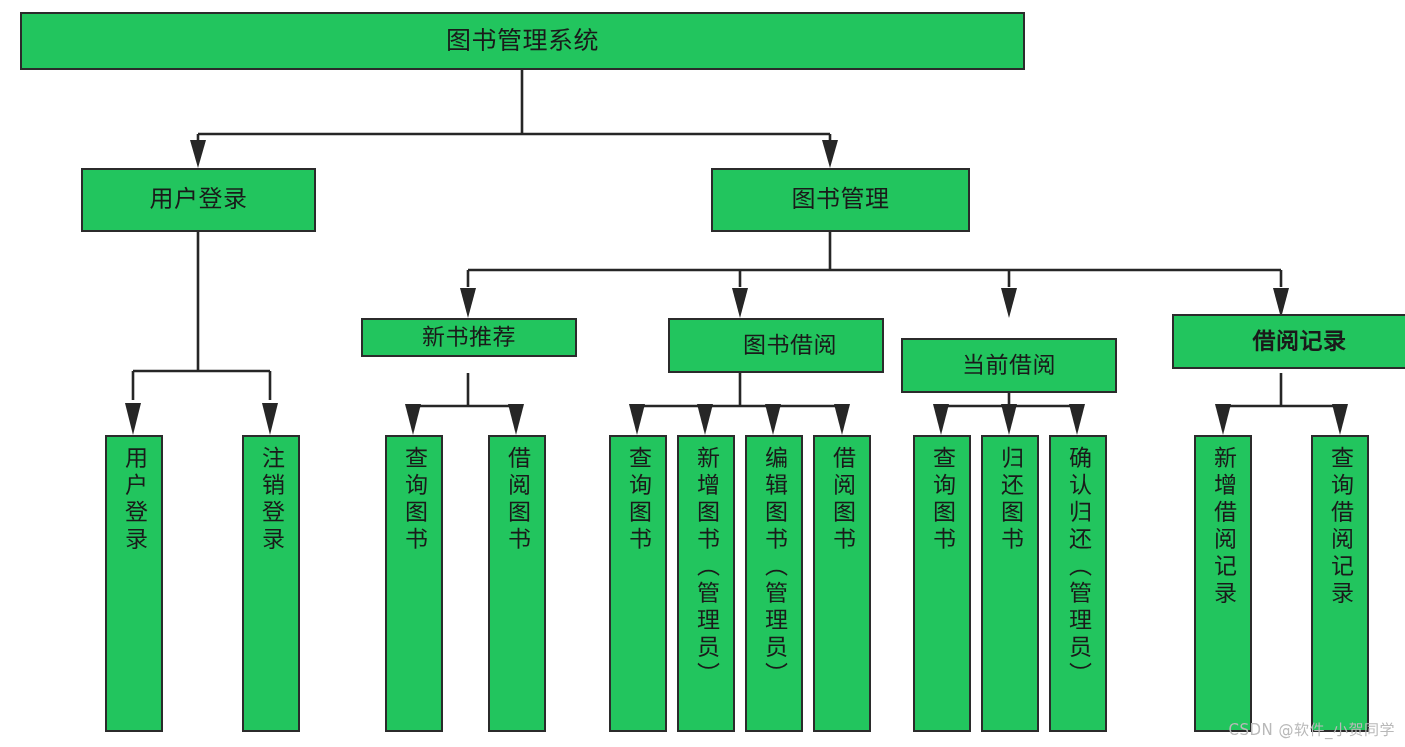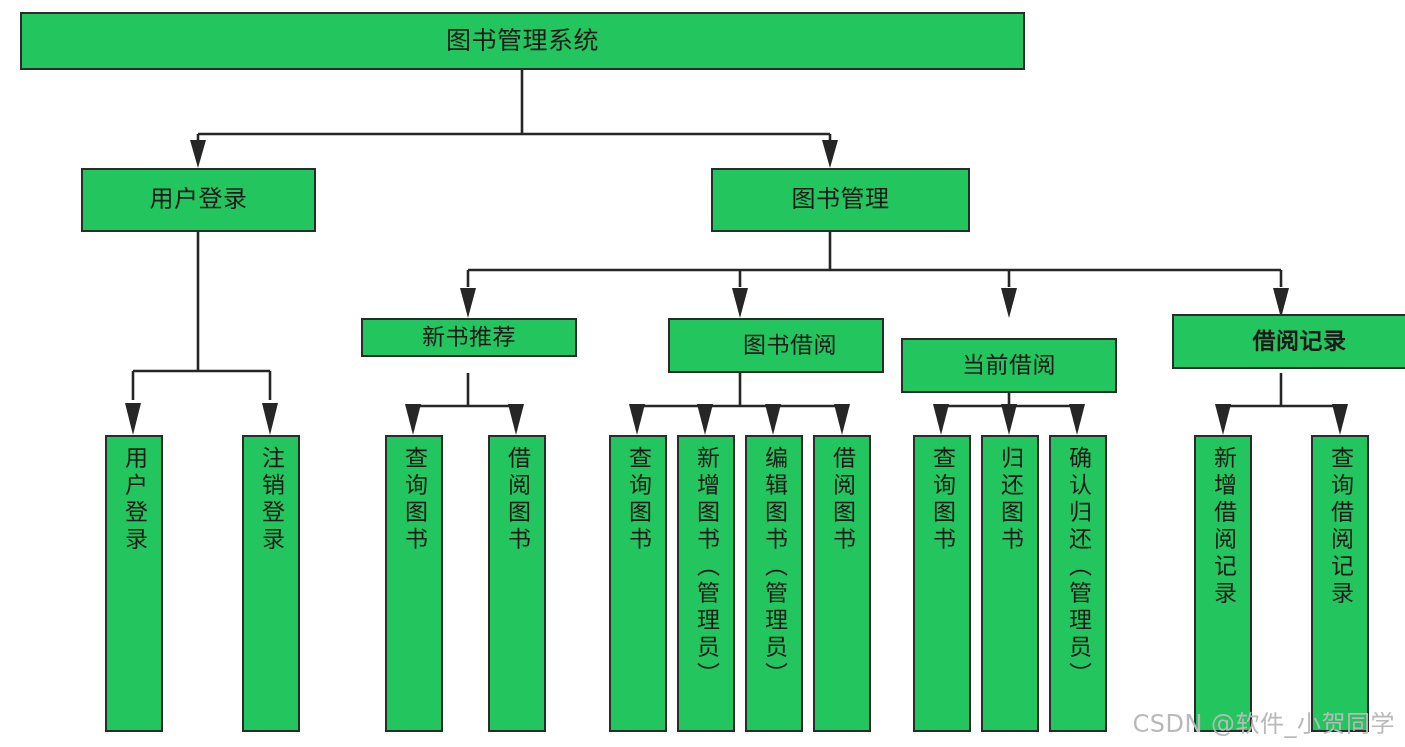--- a/index.html
+++ b/index.html
@@ -74,21 +74,21 @@
     line-height: 1;
     white-space: nowrap;
     display: block;
   }
   
   #watermark {
     position: absolute;
     z-index: 3;
     right: 10px;
     bottom: 8px;
-    font-size: 24px;
+    font-size: 15px;
     color: #b9b9b9;
     letter-spacing: 0.5px;
     white-space: nowrap;
     pointer-events: none;
   }
 </style>
 </head>
 <body>
 
 <div id="canvas">

